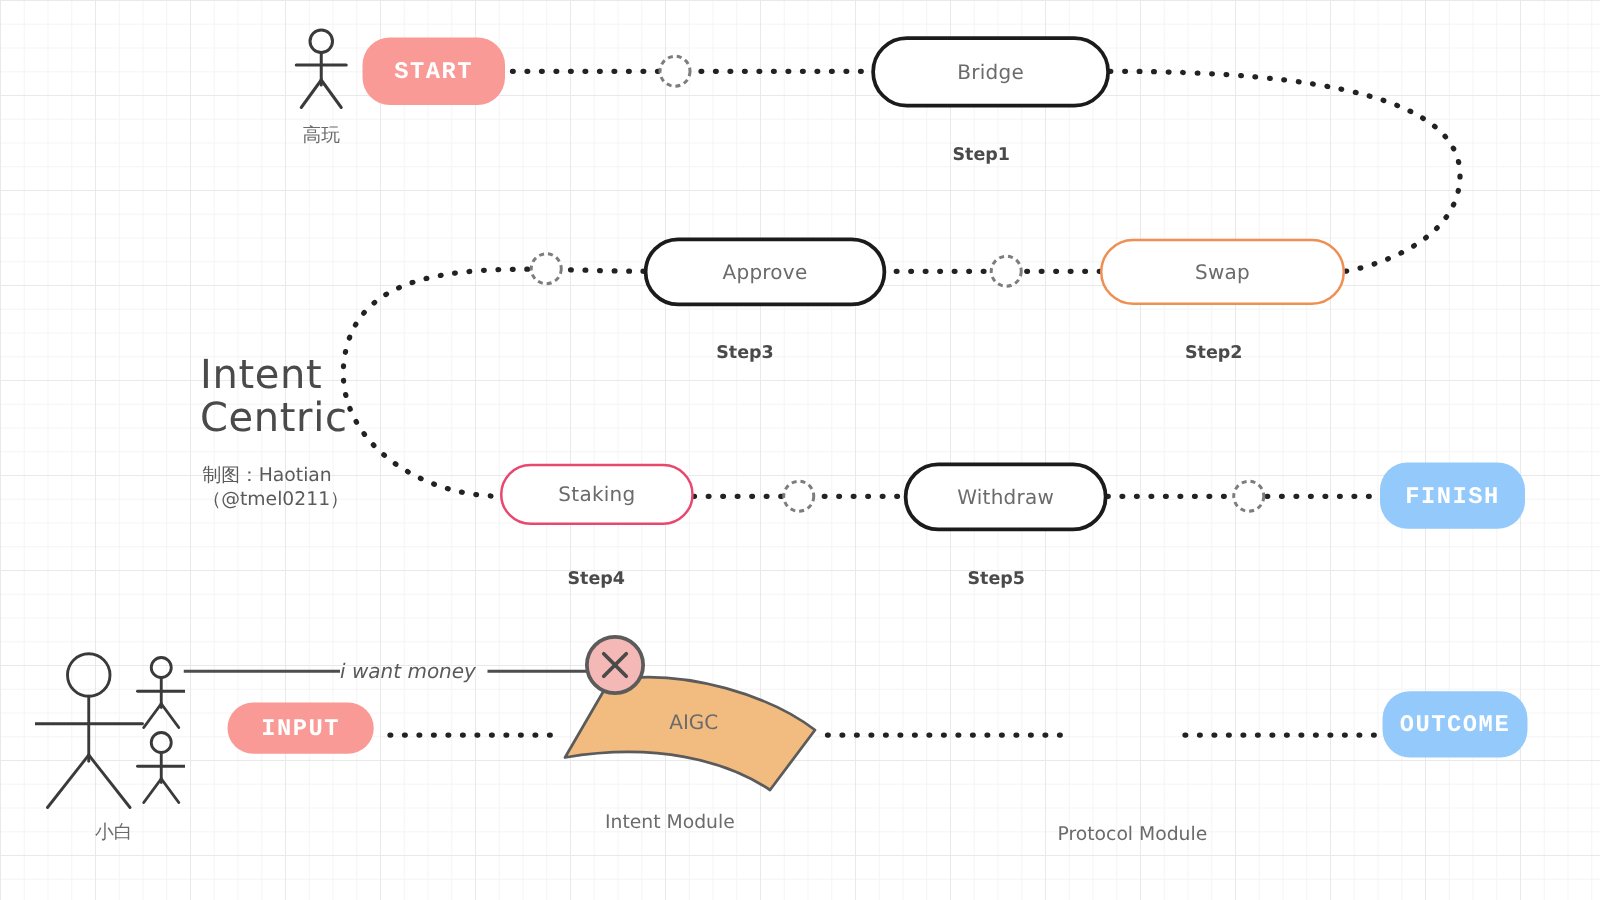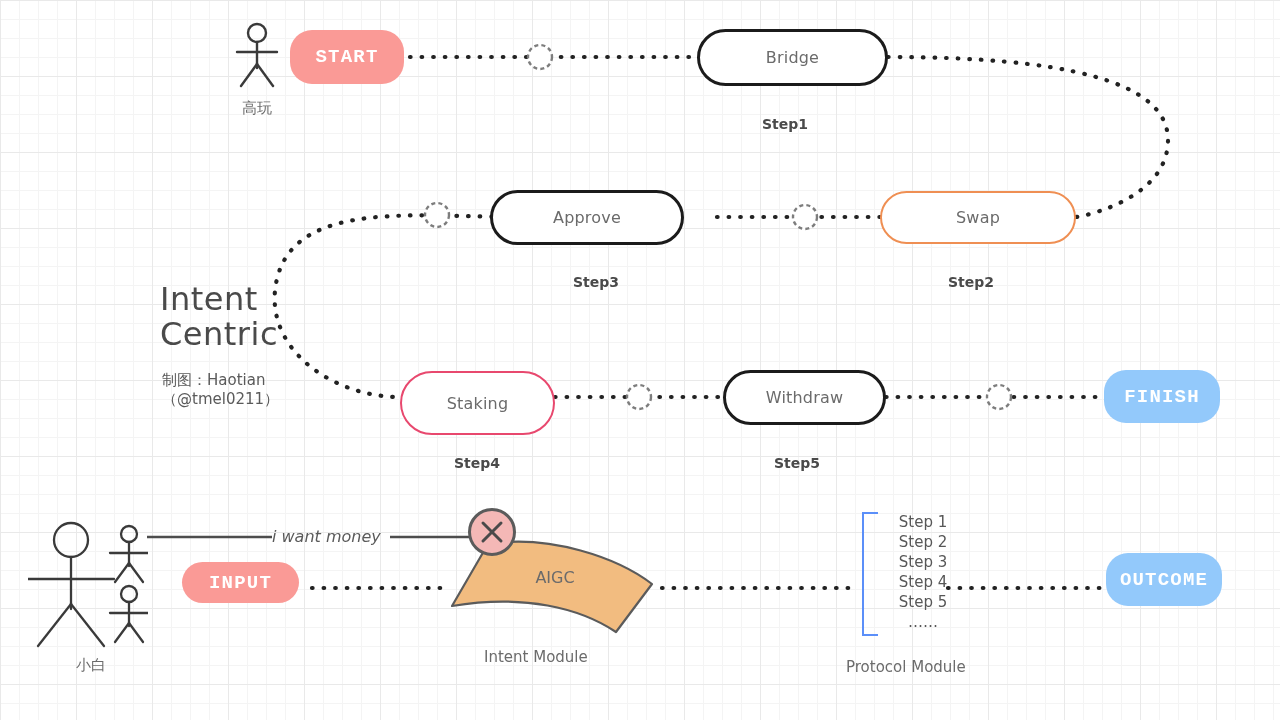--- a/index.html
+++ b/index.html
@@ -207,24 +207,24 @@
   </div>
 
   <div class="pill salmon" style="left:290px; top:30px; width:114px; height:54px;">START</div>
 
   <div class="node dark" style="left:697px; top:29px;  width:191px; height:57px;">Bridge</div>
   <div class="steplabel" style="left:762px; top:116px;">Step1</div>
 
   <div class="node orange" style="left:880px; top:191px; width:196px; height:53px;">Swap</div>
   <div class="steplabel" style="left:948px; top:274px;">Step2</div>
 
-  <div class="node dark" style="left:490px; top:190px; width:194px; height:55px;">Approve</div>
+  <div class="node dark" style="left:515px; top:190px; width:194px; height:55px;">Approve</div>
   <div class="steplabel" style="left:573px; top:274px;">Step3</div>
 
-  <div class="node pink" style="left:400px; top:371px; width:155px; height:64px;">Staking</div>
+  <div class="node pink" style="left:400px; top:371px; width:155px; height:49px;">Staking</div>
   <div class="steplabel" style="left:454px; top:455px;">Step4</div>
 
   <div class="node dark" style="left:723px; top:370px; width:163px; height:55px;">Withdraw</div>
   <div class="steplabel" style="left:774px; top:455px;">Step5</div>
 
   <div class="pill blue" style="left:1104px; top:370px; width:116px; height:53px;">FINISH</div>
 
   <div class="stick" style="left:28px; top:518px;">
     <svg width="120" height="130">
       <g stroke="#3a3a3a" stroke-width="2.3" fill="none" stroke-linecap="round">
@@ -265,28 +265,17 @@
   </div>
 
   <div id="aigc">
     <svg width="230" height="110" viewBox="0 0 230 110">
       <path d="M 48 8 C 110 -2 178 22 212 48 L 176 96 C 140 72 84 58 12 70 Z" fill="#f2bc80" stroke="#5b5b5b" stroke-width="2.2" stroke-linejoin="round"></path>
     </svg>
     <div class="aigc-label">AIGC</div>
   </div>
   <div class="caption" style="left:484px; top:648px;">Intent Module</div>
 
-  <div id="proto">
-    <div class="bracket"></div>
-    <div class="steps">
-      <div>Step 1</div>
-      <div>Step 2</div>
-      <div>Step 3</div>
-      <div>Step 4</div>
-      <div>Step 5</div>
-      <div>……</div>
-    </div>
-  </div>
   <div class="caption" style="left:846px; top:658px;">Protocol Module</div>
 
   <div class="pill blue" style="left:1106px; top:553px; width:116px; height:53px;">OUTCOME</div>
 
 </div>
 
 </body></html>

